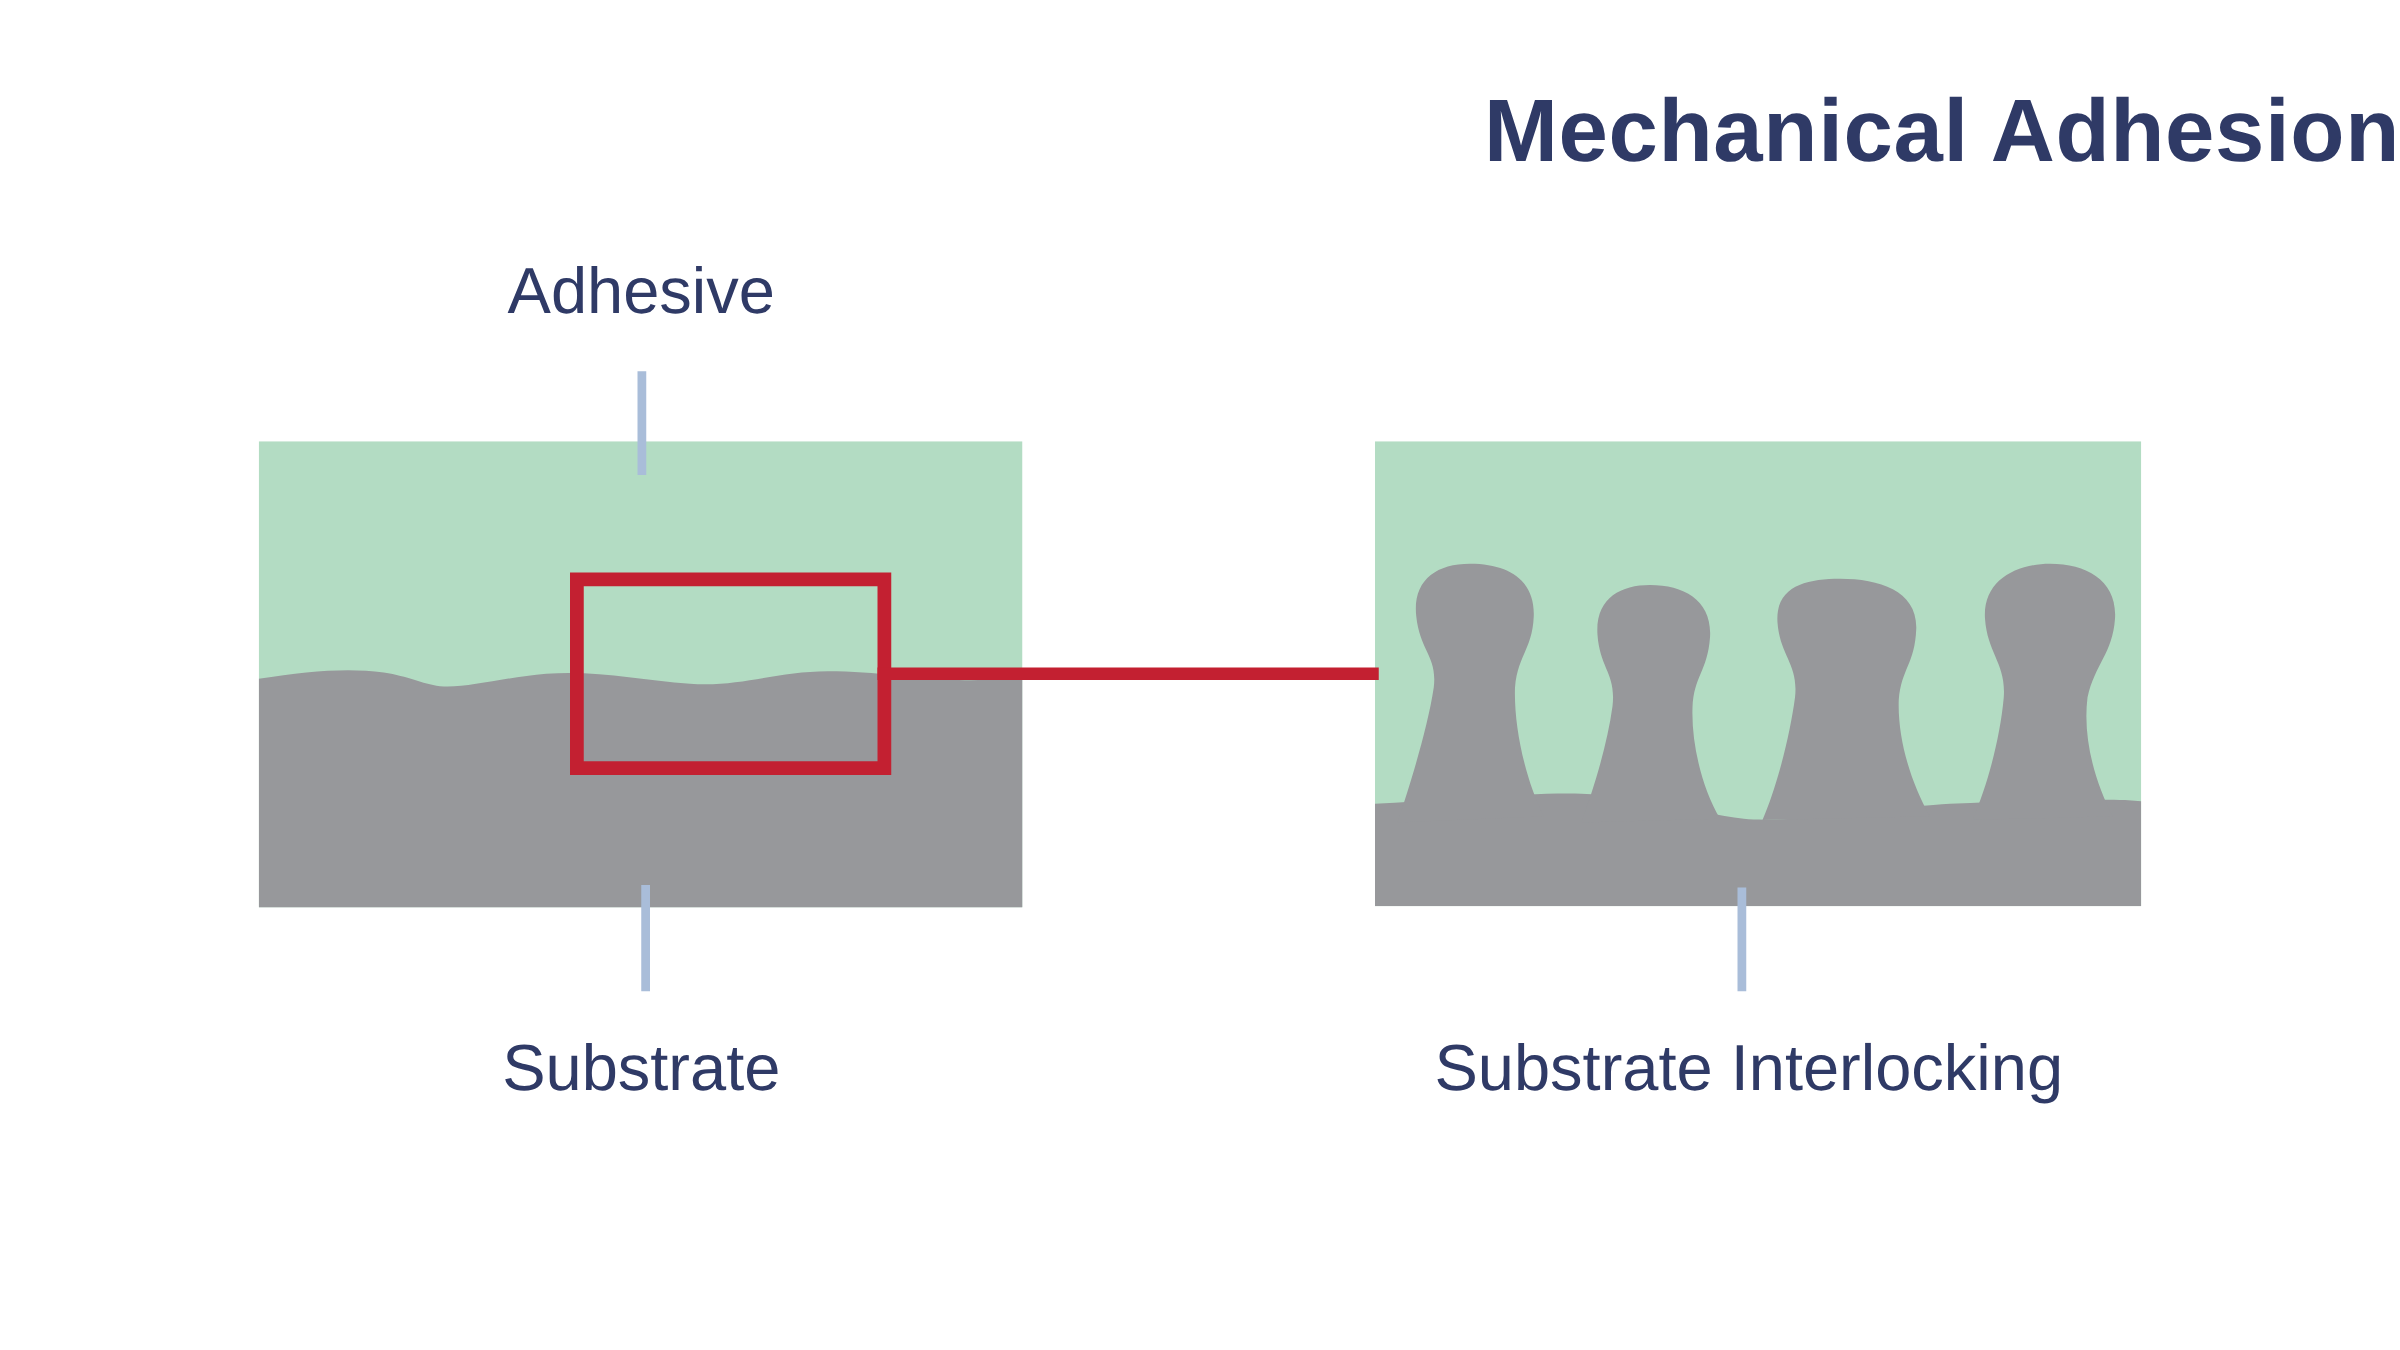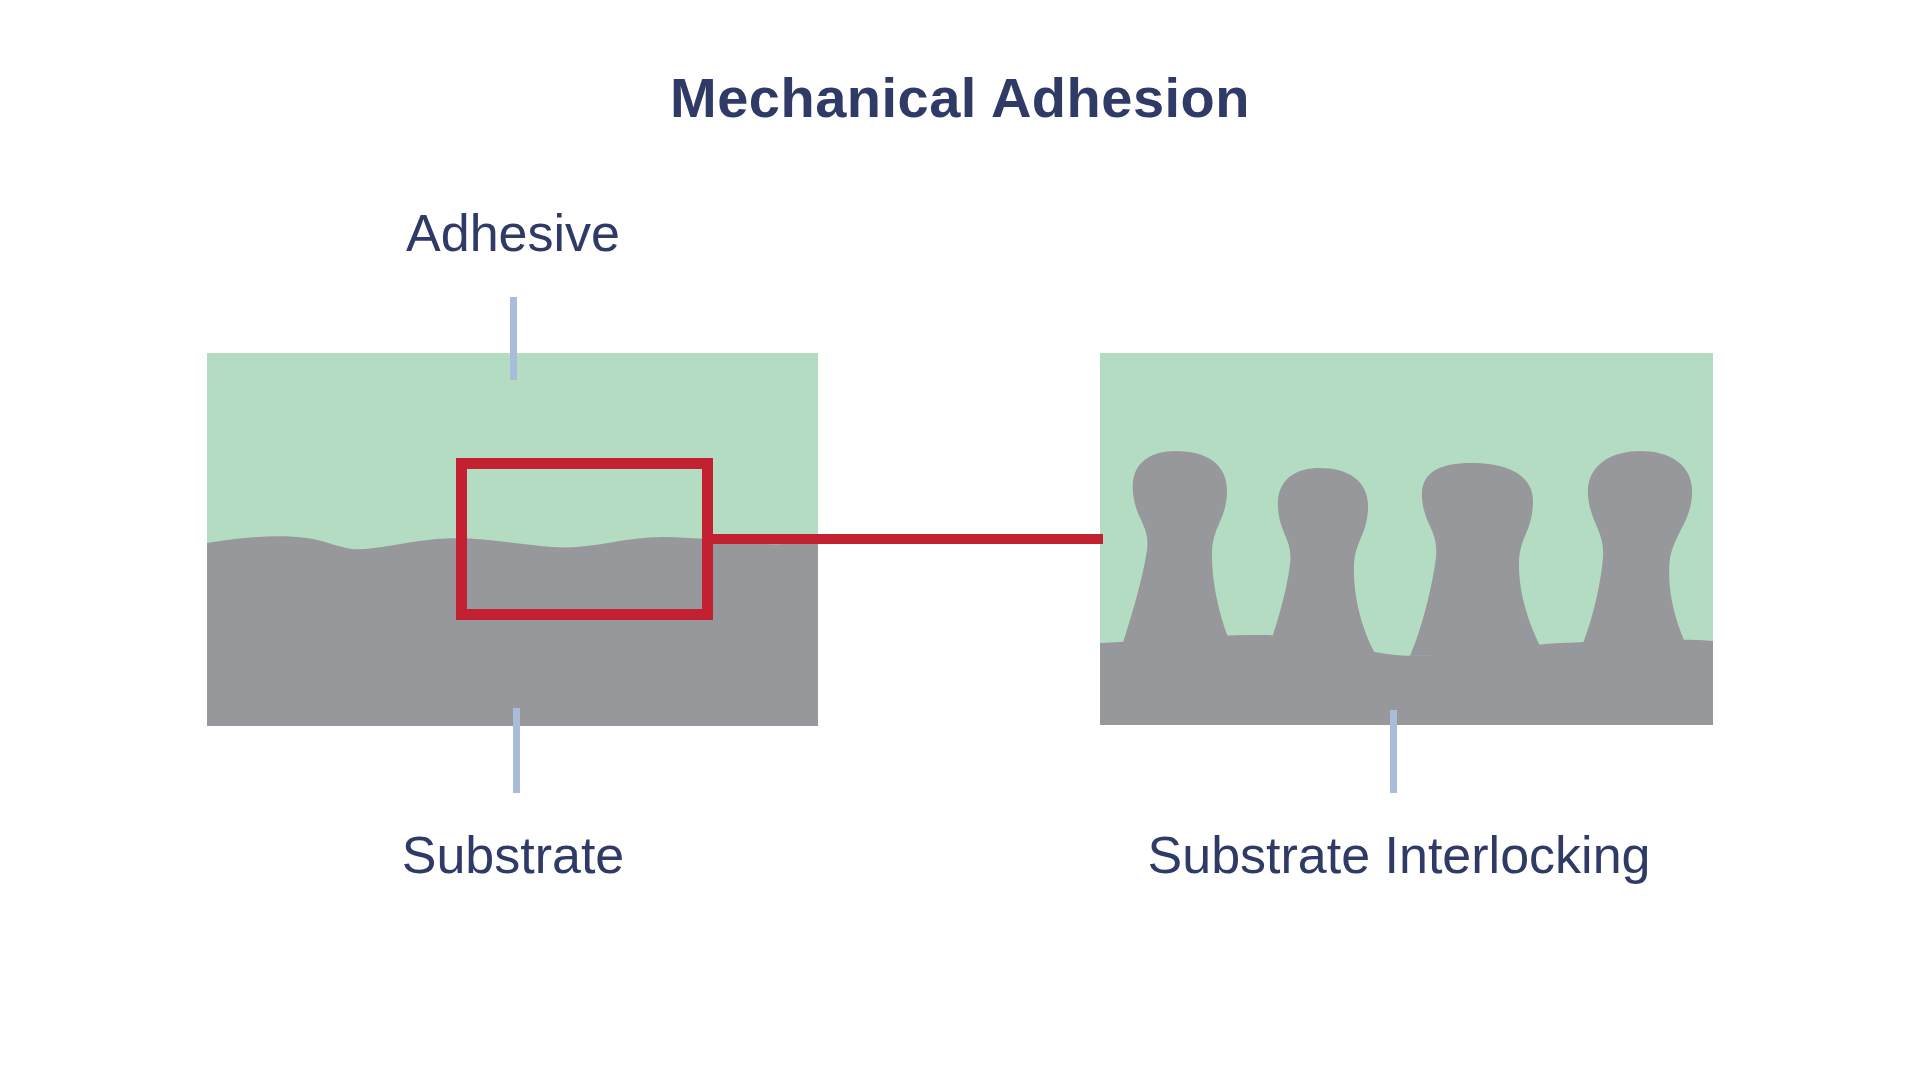--- a/index.html
+++ b/index.html
@@ -1,22 +1,22 @@
 <!DOCTYPE html>
 <html style="--c-background: #ffffff; --c-adhesive_green: #b3dcc3; --c-substrate_gray: #97989b; --c-highlight_red: #c32031; --c-pointer_blue: #a9bdd9; --c-text_navy: #2f3a66;"><head>
 <meta charset="utf-8">
 <style>
   html,body{margin:0;padding:0;background:#fff;}
   #canvas{
     position:relative;width:1920px;height:1080px;background:var(--c-background,#fff);
     overflow:hidden;font-family:"Liberation Sans", sans-serif;
   }
   .title{
-    position:absolute;left:0;top:70px;width:1920px;text-align:center;
-    font-size:56px;font-weight:bold;letter-spacing:0.5px;color:var(--c-text_navy,#2f3a66);
+    position:absolute;left:0;top:70px;width:1920px;text-align:right;
+    font-size:71px;font-weight:bold;letter-spacing:0.5px;color:var(--c-text_navy,#2f3a66);
     line-height:1;
   }
   .label{
     position:absolute;transform:translateX(-50%);
     font-size:52px;font-weight:400;color:var(--c-text_navy,#2f3a66);line-height:1;
     white-space:nowrap;
   }
   .label-adhesive{left:513px;top:207px;}
   .label-substrate{left:513px;top:829px;}
   .label-interlocking{left:1399px;top:829px;}

